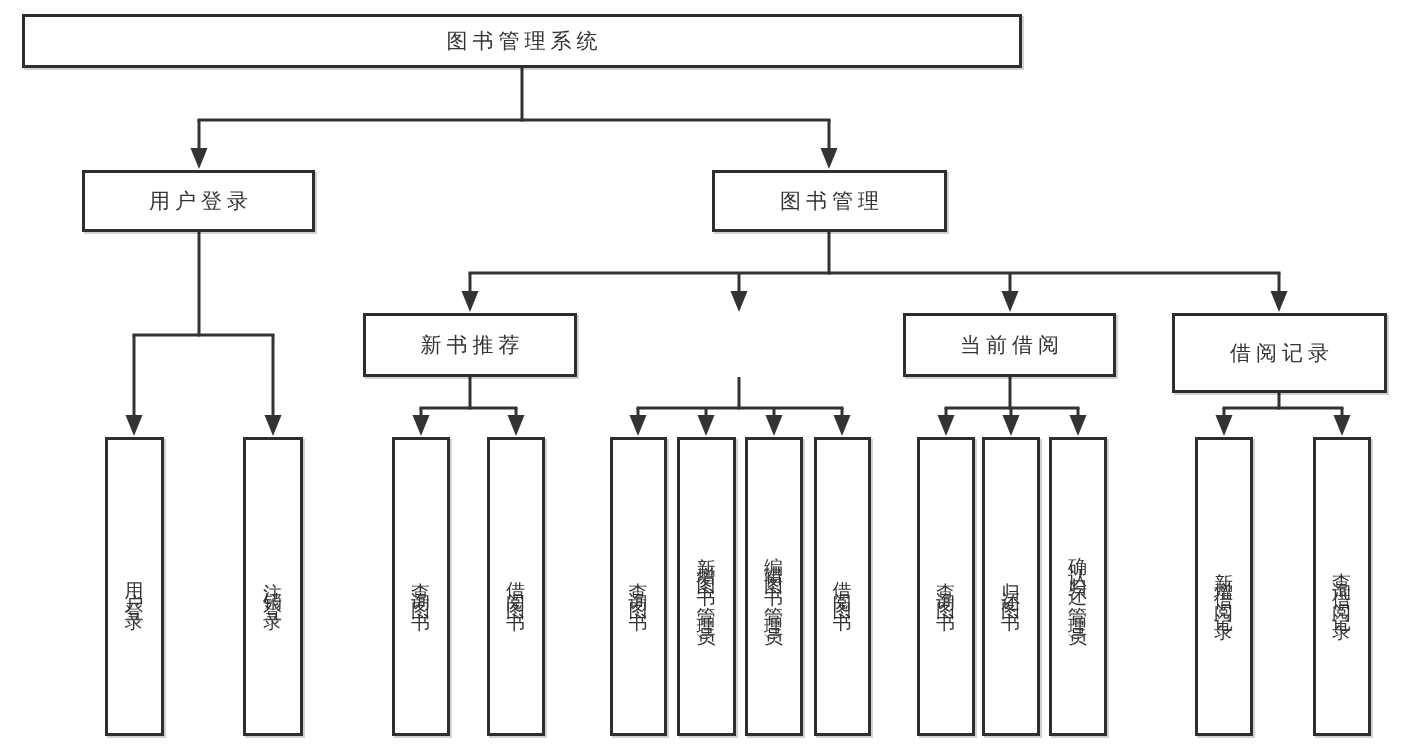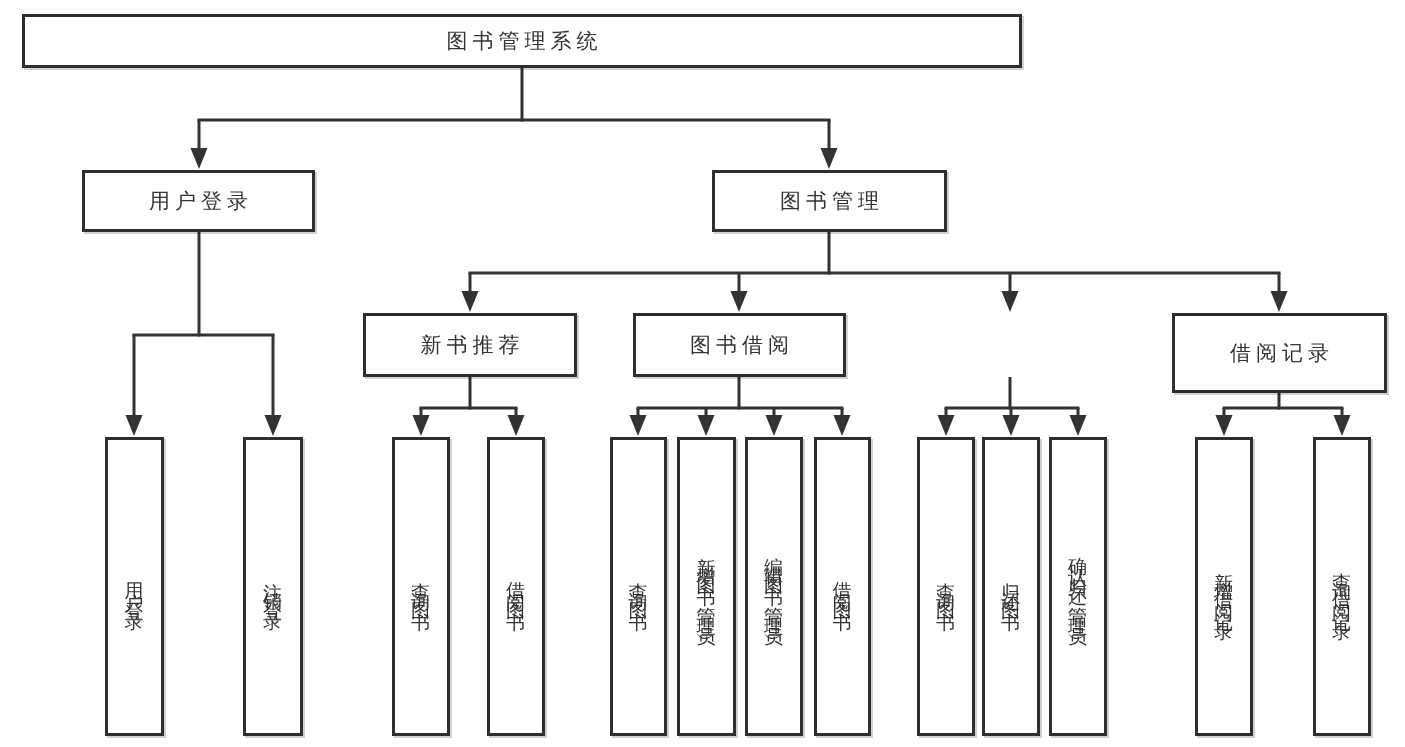--- a/index.html
+++ b/index.html
@@ -96,21 +96,21 @@
     <line x1="1342" y1="408" x2="1342" y2="418"></line>
       <polygon points="1333.5,415 1350.5,415 1342,436"></polygon>
   </svg>
 
   <div class="box hbox" style="left:22px;top:14px;width:1000px;height:54px">图书管理系统</div>
 
   <div class="box hbox" style="left:82px;top:170px;width:233px;height:62px">用户登录</div>
   <div class="box hbox" style="left:712px;top:170px;width:235px;height:62px">图书管理</div>
 
   <div class="box hbox" style="left:363px;top:313px;width:214px;height:64px">新书推荐</div>
-  <div class="box hbox" style="left:633px;top:313px;width:213px;height:64px">图书借阅</div>
+  <div class="box hbox" style="left:903px;top:313px;width:213px;height:64px">当前借阅</div>
   <div class="box hbox" style="left:1172px;top:313px;width:215px;height:80px">借阅记录</div>
 
   <div class="box leaf" style="left:105px;width:59px">用户登录</div>
   <div class="box leaf" style="left:243px;width:60px">注销登录</div>
 
   <div class="box leaf" style="left:392px;width:58px">查询图书</div>
   <div class="box leaf" style="left:487px;width:58px">借阅图书</div>
 
   <div class="box leaf" style="left:610px;width:57px">查询图书</div>
   <div class="box leaf" style="left:677px;width:59px">新增图书（管理员）</div>

